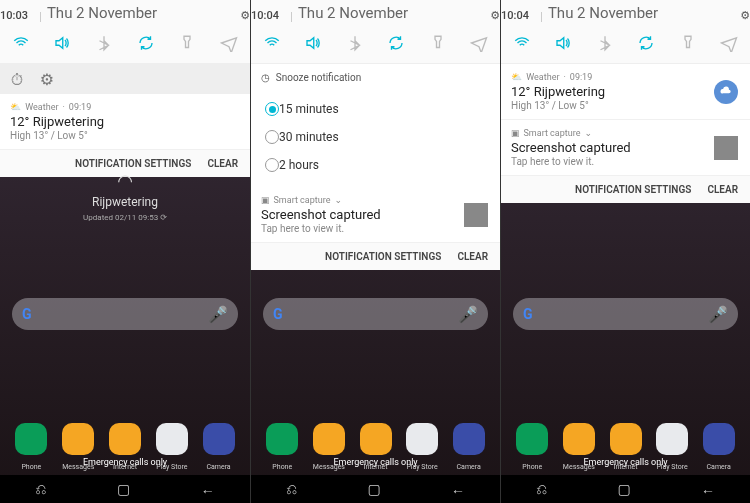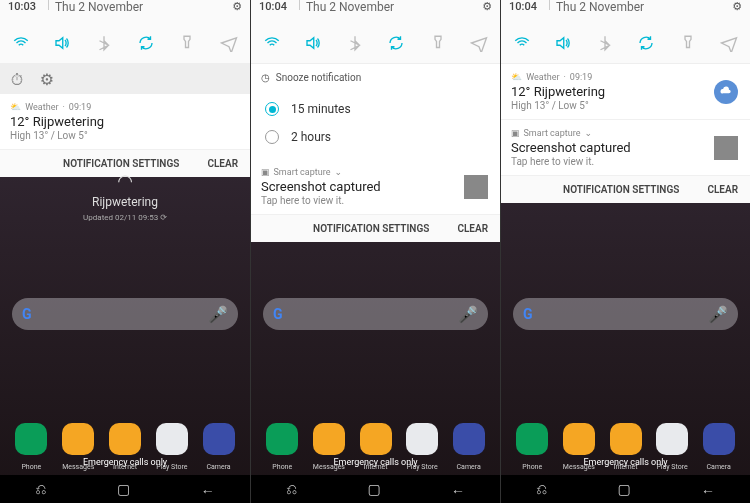--- a/index.html
+++ b/index.html
@@ -1,39 +1,39 @@
 <!DOCTYPE html>
 <html><head>
 <meta charset="utf-8">
 <style>
 *{margin:0;padding:0;box-sizing:border-box;font-family:-apple-system,Roboto,Arial,sans-serif}
 body{width:750px;height:503px;display:flex;background:#000}
 .phone{width:250px;height:503px;position:relative;overflow:hidden;background:linear-gradient(180deg,#3a2f3f 0%,#2a2028 50%,#1a1215 100%)}
 .phone+.phone{border-left:1px solid #333}
-.statusbar{height:22px;background:#fafafa;display:flex;align-items:flex-start;padding:0 8px;font-size:11px;color:#444}
+.statusbar{height:22px;background:#fafafa;display:flex;align-items:flex-end;padding:0 0;font-size:11px;color:#444}
 .statusbar .time{font-weight:500;margin-right:6px}
 .statusbar .sep{width:1px;height:10px;background:#ccc;margin:0 6px}
-.statusbar .date{font-size:12px;color:#666}
+.statusbar .date{font-size:15px;color:#666}
 .statusbar .gear{margin-left:auto;color:#555}
 .qsrow{height:42px;background:#fafafa;display:flex;align-items:center;justify-content:space-around;border-bottom:1px solid #eee}
 .qs{width:20px;height:20px;display:flex;align-items:center;justify-content:center}
 .qs svg{width:18px;height:18px}
 .qs.on svg{stroke:#00b8d4;fill:none}
 .qs.off svg{stroke:#bbb;fill:none}
 .panel{background:#fafafa}
 .notifrow{background:#fff;padding:8px 10px;border-bottom:1px solid #f0f0f0;position:relative}
 .header-row{background:#eee;padding:6px 8px;display:flex;gap:12px;align-items:center}
 .header-row .ic{width:18px;height:18px;display:flex;align-items:center;justify-content:center;color:#777}
 .appline{font-size:9px;color:#888;display:flex;align-items:center;gap:4px;margin-bottom:2px}
 .ntitle{font-size:13px;color:#222;margin-bottom:1px}
 .nsub{font-size:10px;color:#888}
-.actions{background:#fafafa;display:flex;justify-content:flex-end;gap:28px;padding:8px 12px;font-size:10px;font-weight:600;color:#444}
+.actions{background:#fafafa;display:flex;justify-content:flex-end;gap:16px;padding:8px 12px;font-size:10px;font-weight:600;color:#444}
 .snooze-head{background:#fff;padding:8px 10px;font-size:10px;color:#555;display:flex;align-items:center;gap:6px}
 .radiogroup{background:#fff;padding:4px 10px 8px}
-.radio{display:flex;gap:12px;padding:7px 4px;font-size:12px;color:#333}
+.radio{display:flex;padding:7px 4px;font-size:12px;color:#333}
 .radio .circ{width:14px;height:14px;border:1.5px solid #999;border-radius:50%;display:flex;align-items:center;justify-content:center}
 .radio.sel .circ{border-color:#00b8d4}
 .radio.sel .circ::after{content:'';width:7px;height:7px;background:#00b8d4;border-radius:50%}
 .dlg-actions{background:#fff;display:flex;justify-content:flex-end;gap:24px;padding:10px 16px;font-size:11px;font-weight:600;color:#555;border-bottom:1px solid #eee}
 .cloud-badge{position:absolute;right:12px;top:50%;transform:translateY(-50%);width:24px;height:24px;background:#5a8fd6;border-radius:50%;display:flex;align-items:center;justify-content:center}
 .thumb{position:absolute;right:12px;top:50%;transform:translateY(-50%);width:24px;height:24px;background:#888}
 .widget{position:absolute;left:50%;transform:translateX(-50%);text-align:center;color:#ddd}
 .widget .loc{font-size:12px;margin-bottom:4px}
 .widget .upd{font-size:8px;color:#aaa}
 .searchbar{position:absolute;left:12px;right:12px;top:298px;height:32px;background:rgba(235,235,240,0.35);border-radius:16px;display:flex;align-items:center;padding:0 10px}
@@ -188,20 +188,24 @@
       <span>◷</span>
       <span>Snooze notification</span>
     </div>
     <div class="radiogroup">
       <div class="radio sel">
           <span class="circ"></span>
           <span>15 minutes</span>
         </div>
       <div class="radio">
           <span class="circ"></span>
+          <span>30 minutes</span>
+        </div>
+      <div class="radio">
+          <span class="circ"></span>
           <span>2 hours</span>
         </div>
     </div>
     <div class="notifrow">
       <div class="appline">
           <span>▣</span>
           <span>Smart capture</span> 
           <span>⌄</span>
         </div>
       <div class="ntitle">Screenshot captured</div>

